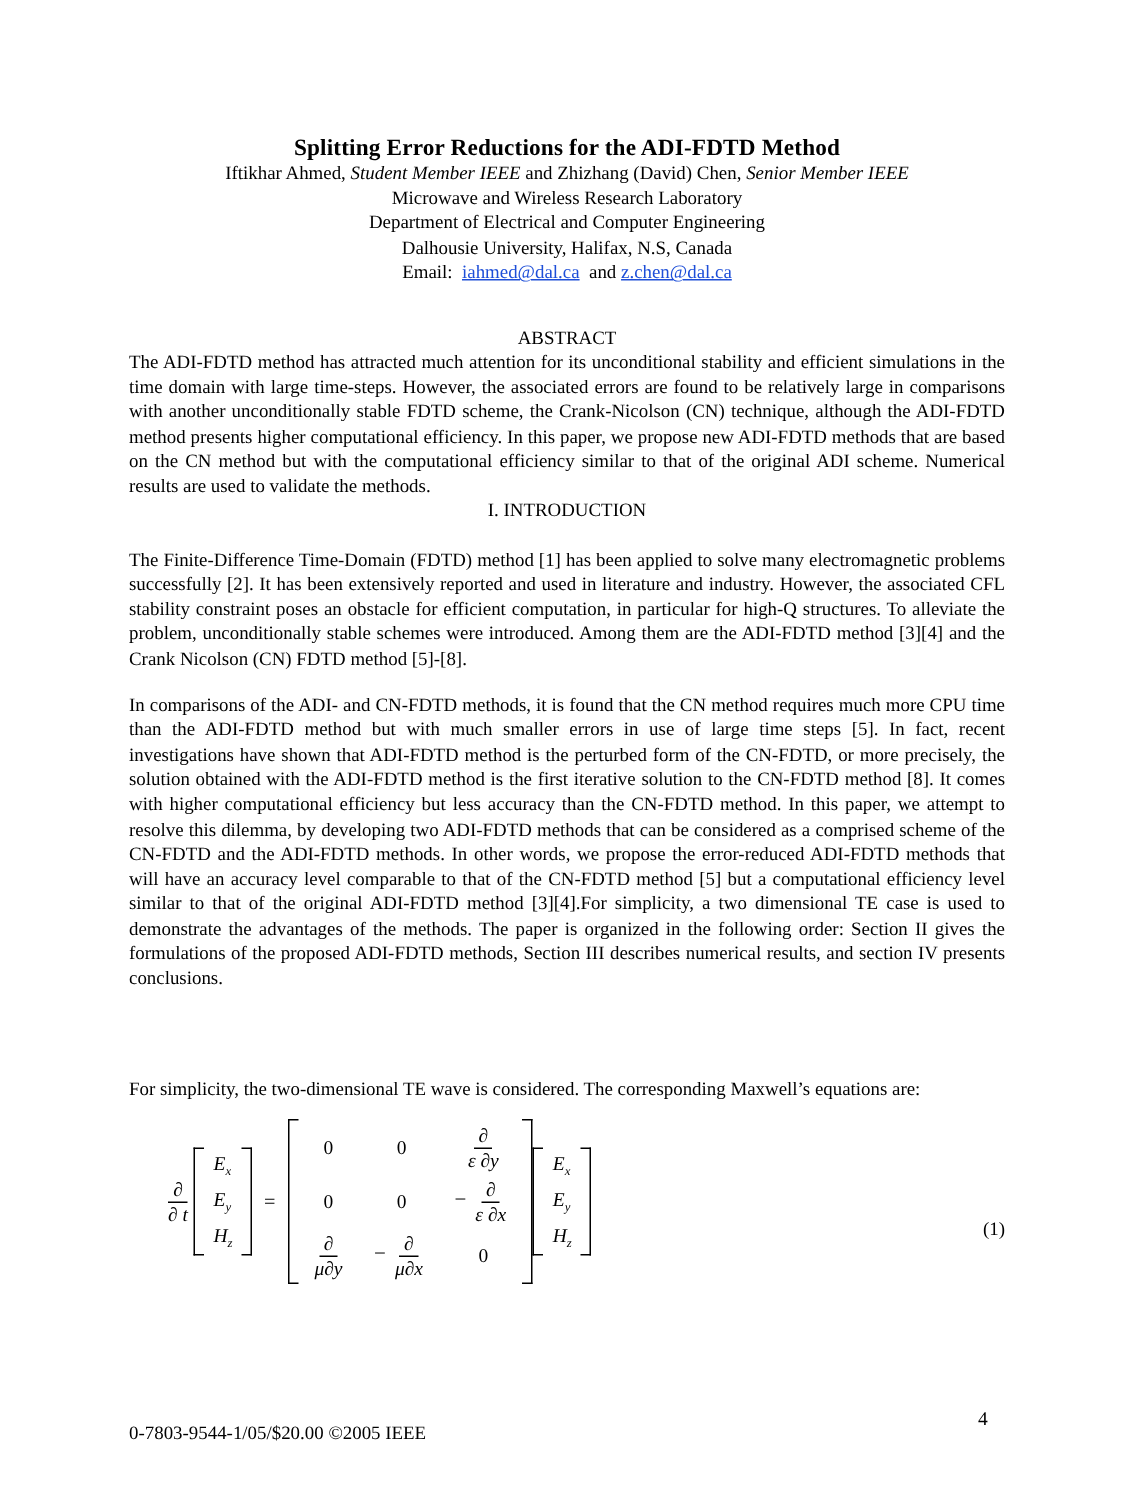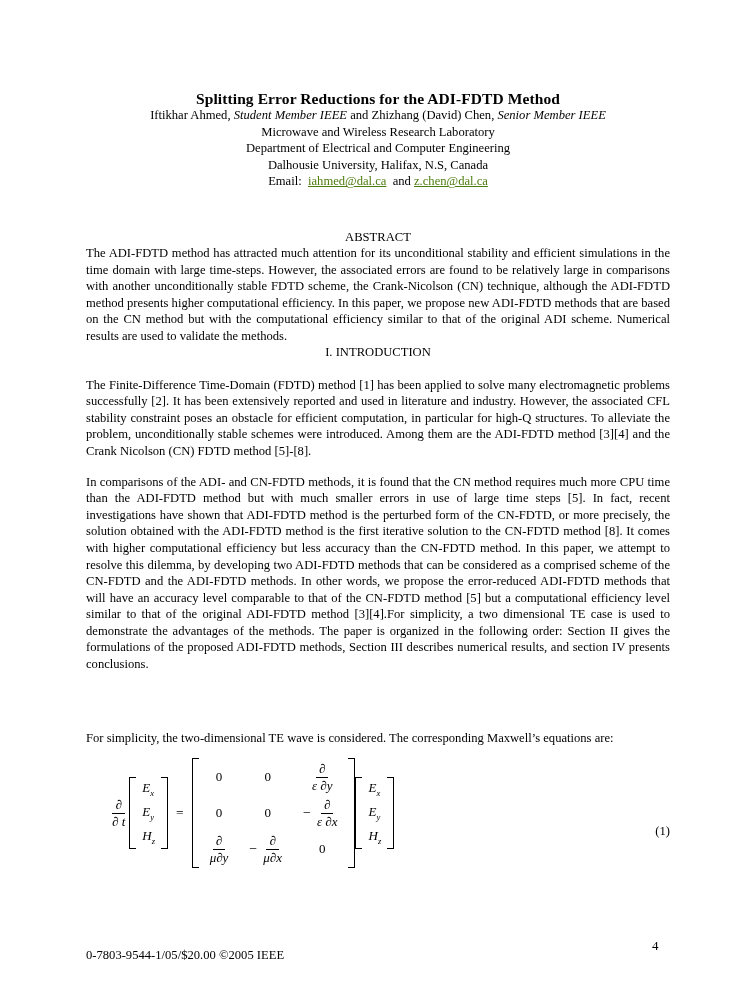--- a/index.html
+++ b/index.html
@@ -42,31 +42,31 @@
 
   
   .authors-block {
     text-align: center;
     font-size: 12.6px;
     line-height: 16.6px;
   }
   .authors-line i { font-style: italic; }
   .email-line { margin-top: 0; }
   .email-link {
-    color: #4d7c0f;
+    color: #1d4ed8;
   }
 
   
   .section-heading {
     text-align: center;
     font-size: 12.6px;
     margin: 0;
     line-height: 15px;
   }
-  .abstract-heading { margin-top: 40px; text-align: center; }
+  .abstract-heading { margin-top: 28px; text-align: center; }
   .intro-heading { }
   .form-heading { margin-top: 0; }
 
   
   p.body-par {
     text-align: justify;
     font-size: 12.6px;
     line-height: 16.6px;
     margin: 0;
     text-indent: 0;

